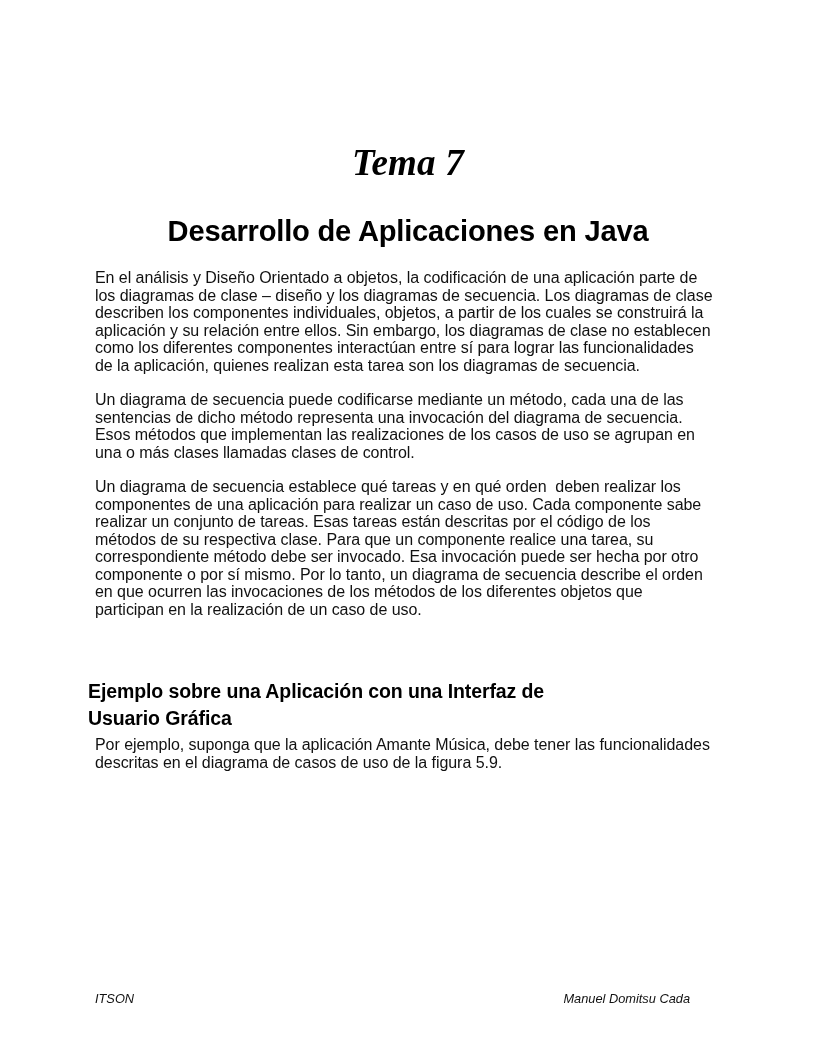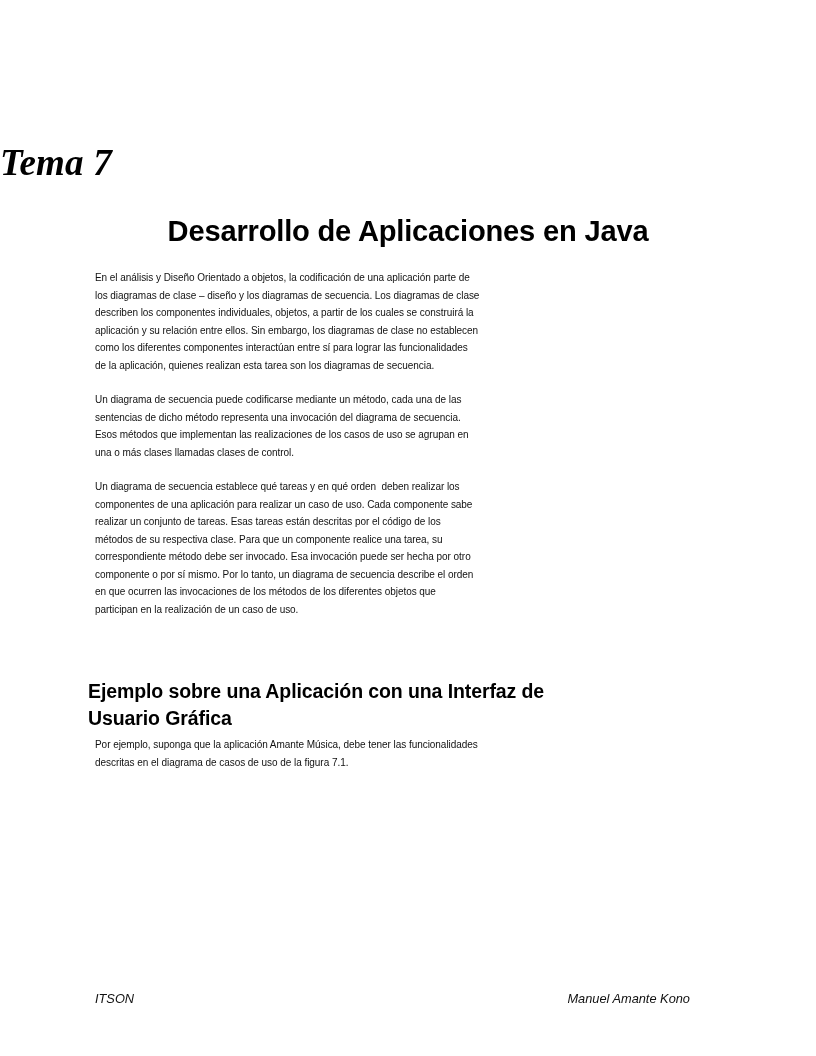--- a/index.html
+++ b/index.html
@@ -17,21 +17,21 @@
     color: #000000;
     -webkit-font-smoothing: antialiased;
   }
 
   
   .doc-title {
     position: absolute;
     left: 0;
     right: 0;
     top: 117px;
-    text-align: left;
+    text-align: center;
     font-family: "Liberation Serif", "DejaVu Serif", serif;
     font-weight: bold;
     font-style: italic;
     font-size: 37px;
     line-height: 42px;
     letter-spacing: 0.2px;
   }
 
   .doc-subtitle {
     position: absolute;
@@ -51,21 +51,21 @@
   
   .body-block {
     position: absolute;
     left: 95px;
     top: 269px;
     width: 628px;
   }
 
   .para {
     font-family: "Liberation Sans", sans-serif;
-    font-size: 10px;
+    font-size: 16px;
     line-height: 17.5px;
     letter-spacing: -0.05px;
     margin: 0 0 17px 0;
     white-space: pre-wrap;
     color: #111111;
   }
   .para:last-child { margin-bottom: 0; }
 
   
   .section-heading {
@@ -135,21 +135,21 @@
 componente o por sí mismo. Por lo tanto, un diagrama de secuencia describe el orden
 en que ocurren las invocaciones de los métodos de los diferentes objetos que
 participan en la realización de un caso de uso.</p>
   </div>
 
   <h3 class="section-heading">Ejemplo sobre una Aplicación con una Interfaz de
 Usuario Gráfica</h3>
 
   <div class="closing-block">
     <p class="para">Por ejemplo, suponga que la aplicación Amante Música, debe tener las funcionalidades
-descritas en el diagrama de casos de uso de la figura 7.1.</p>
+descritas en el diagrama de casos de uso de la figura 5.9.</p>
   </div>
 
   <div class="footer">
     <span class="footer-left">ITSON</span>
-    <span class="footer-right">Manuel Amante Kono</span>
+    <span class="footer-right">Manuel Domitsu Cada</span>
   </div>
 
 </div>
 
 </body></html>

